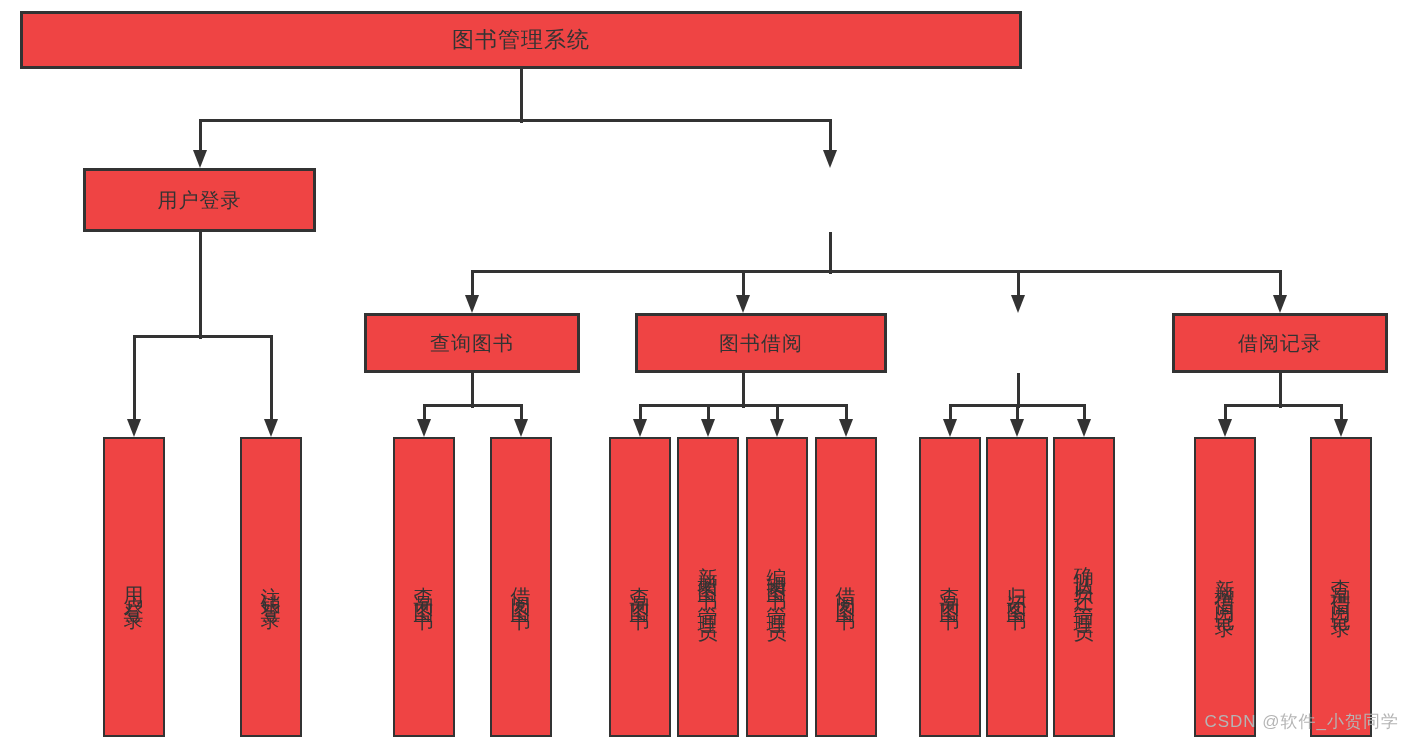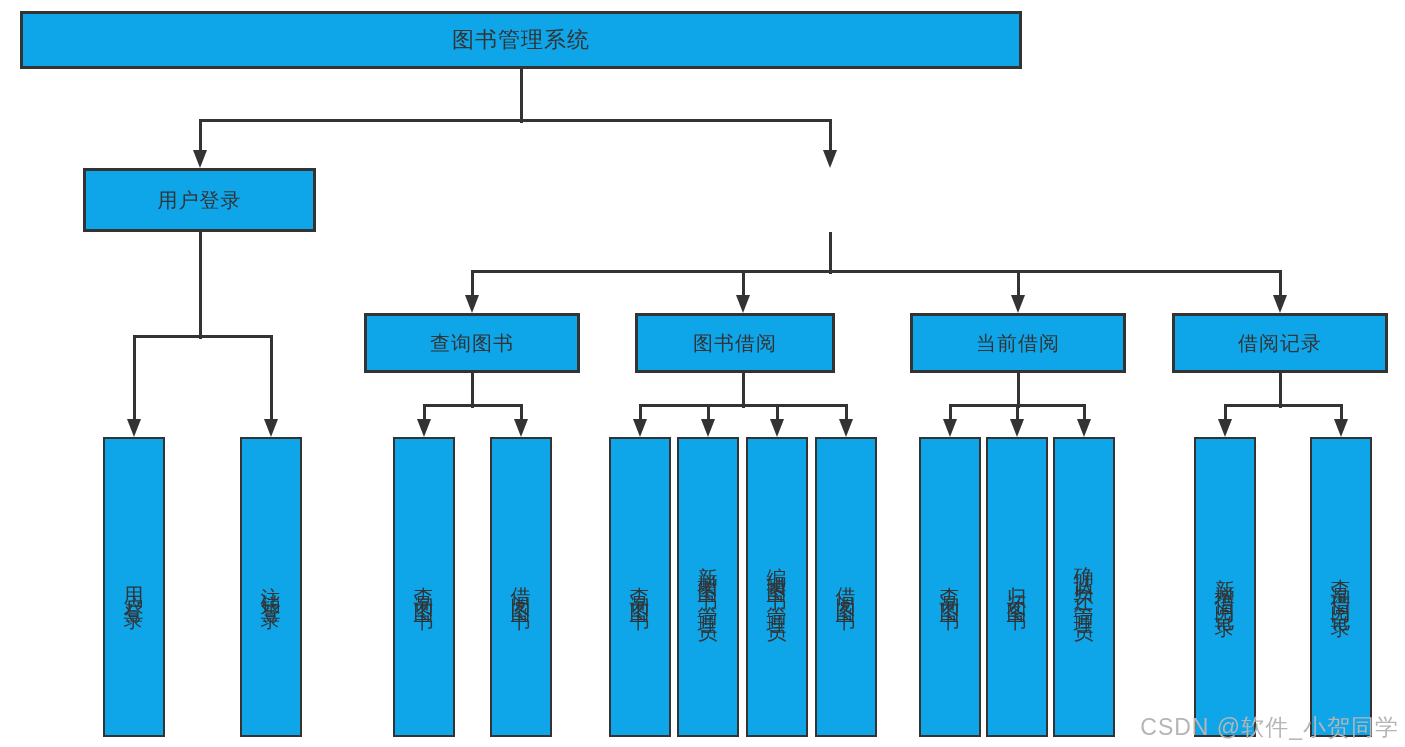--- a/index.html
+++ b/index.html
@@ -9,21 +9,21 @@
     height: 747px;
     background: #ffffff;
     overflow: hidden;
     font-family: "Liberation Sans", "DejaVu Sans", sans-serif;
     color: #333333;
   }
   .box {
     position: absolute;
     box-sizing: border-box;
     border: 3px solid #333333;
-    background: #0ea5e9;
+    background: #ef4444;
     display: flex;
     align-items: center;
     justify-content: center;
     text-align: right;
     font-size: 20px;
     letter-spacing: 1px;
     color: #333333;
   }
   .box.root { font-size: 22px; }
   .box.tall {
@@ -40,39 +40,38 @@
   .arrow {
     position: absolute;
     width: 0; height: 0;
     border-left: 7px solid transparent;
     border-right: 7px solid transparent;
     border-top: 18px solid #333333;
   }
   #watermark {
     position: absolute;
     right: 6px;
-    bottom: 4px;
-    font-size: 23px;
+    bottom: 14px;
+    font-size: 17px;
     letter-spacing: 1px;
     color: #b5b5b5;
     z-index: 5;
   }
 </style>
 </head>
 <body>
 
 <div id="canvas">
 
   <div class="box root" style="left:20px; top:11px; width:1002px; height:58px;">图书管理系统</div>
 
   <div class="box" style="left:83px; top:168px; width:233px; height:64px;">用户登录</div>
 
   <div class="box" style="left:364px; top:313px; width:216px; height:60px;">查询图书</div>
-  <div class="box" style="left:635px; top:313px; width:200px; height:60px;">图书借阅</div>
-  <div class="box" style="left:910px; top:313px; width:216px; height:60px;">当前借阅</div>
+  <div class="box" style="left:635px; top:313px; width:252px; height:60px;">图书借阅</div>
   <div class="box" style="left:1172px; top:313px; width:216px; height:60px;">借阅记录</div>
 
   <div class="box tall" style="left:103px; top:437px; width:62px; height:300px;">用户登录</div>
   <div class="box tall" style="left:240px; top:437px; width:62px; height:300px;">注销登录</div>
 
   <div class="box tall" style="left:393px; top:437px; width:62px; height:300px;">查询图书</div>
   <div class="box tall" style="left:490px; top:437px; width:62px; height:300px;">借阅图书</div>
 
   <div class="box tall" style="left:609px; top:437px; width:62px; height:300px;">查询图书</div>
   <div class="box tall" style="left:677px; top:437px; width:62px; height:300px;">新增图书（管理员）</div>

